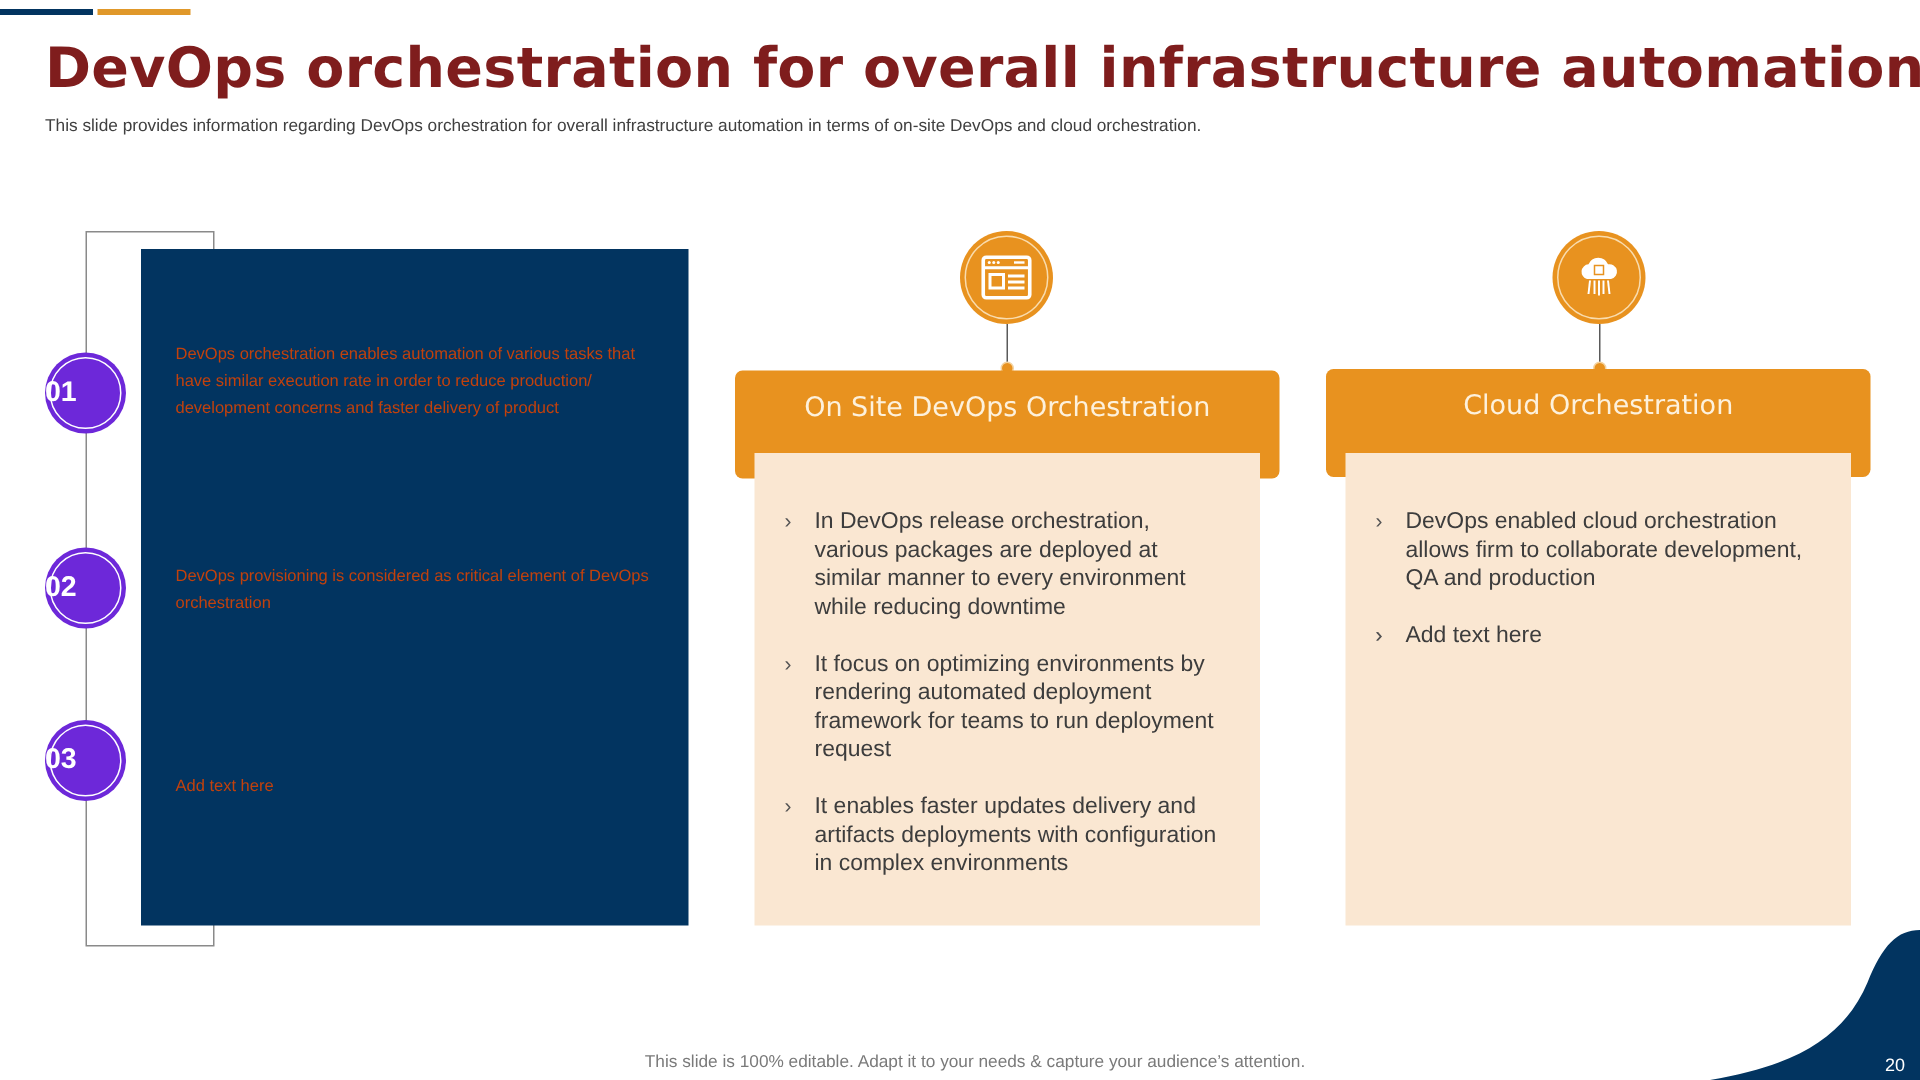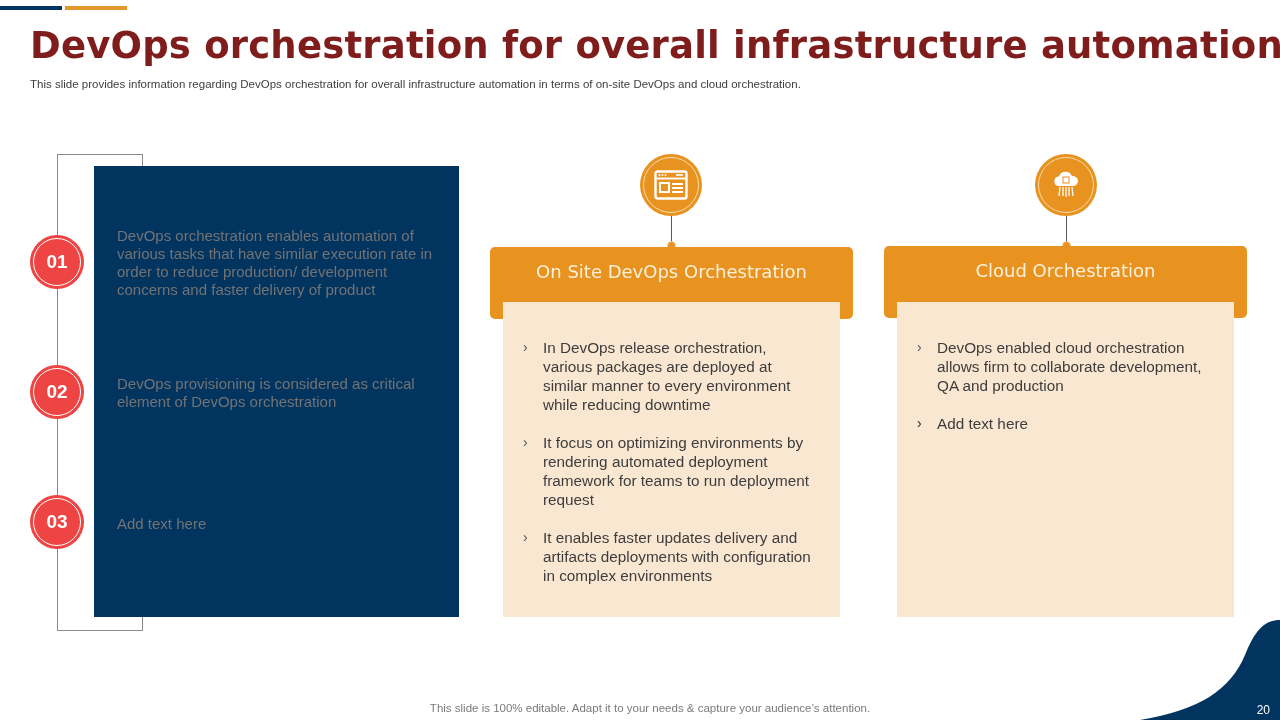--- a/index.html
+++ b/index.html
@@ -8,24 +8,24 @@
 
     .top-bar-navy { position: absolute; left: 0; top: 6px; width: 62px; height: 4px; background: #023460; }
     .top-bar-gold { position: absolute; left: 65px; top: 6px; width: 62px; height: 4px; background: #e0982a; }
 
     .title { position: absolute; left: 30px; top: 24px; font-family: "DejaVu Sans", sans-serif; font-weight: 700; font-size: 37px; color: #7f1d1d; letter-spacing: 0.2px; white-space: nowrap; }
     .subtitle { position: absolute; left: 30px; top: 78px; font-size: 11.5px; color: #404040; white-space: nowrap; text-align: center; }
 
     
     .bracket { position: absolute; left: 57px; top: 154px; width: 86px; height: 477px; border: 1.3px solid #8a8a8a; border-left-width: 1.3px; }
     .navy-panel { position: absolute; left: 94px; top: 166px; width: 365px; height: 451px; background: #023460; }
-    .num-circle { position: absolute; left: 30px; width: 54px; height: 54px; border-radius: 50%; background: #ef4444; display: flex; align-items: center; justify-content: center; }
+    .num-circle { position: absolute; left: 30px; width: 54px; height: 54px; border-radius: 50%; background: #6d28d9; display: flex; align-items: center; }
     .num-circle::after { content: ""; position: absolute; left: 3px; top: 3px; right: 3px; bottom: 3px; border-radius: 50%; border: 1.3px solid #ffffff; }
     .num-circle span { color: #fff; font-weight: bold; font-size: 19px; position: relative; z-index: 1; }
-    .panel-text { position: absolute; left: 117px; width: 320px; color: #737373; font-size: 15px; line-height: 18px; }
+    .panel-text { position: absolute; left: 117px; width: 320px; color: #c2410c; font-size: 11px; line-height: 18px; }
 
     
     .icon-circle { position: absolute; width: 62px; height: 62px; border-radius: 50%; background: #e8921f; display: flex; align-items: center; justify-content: center; }
     .icon-circle::after { content: ""; position: absolute; left: 3px; top: 3px; right: 3px; bottom: 3px; border-radius: 50%; border: 1.3px solid #f9dcae; }
     .connector { position: absolute; width: 1.3px; background: #5a5a5a; }
     .dot { position: absolute; width: 9px; height: 9px; border-radius: 50%; background: #e8921f; border: 1.3px solid #f4d3a0; }
     .card-header { position: absolute; width: 363px; height: 72px; background: #e8921f; border-radius: 5px; }
     .card-title { position: absolute; left: 0; right: 0; top: 14px; text-align: center; color: #fdf1dc; font-family: "DejaVu Sans", sans-serif; font-weight: normal; font-size: 18px; }
     .card-body { position: absolute; width: 337px; background: #fae7d2; }
     .bullets { position: absolute; left: 20px; top: 36px; right: 20px; list-style: none; }
@@ -51,21 +51,21 @@
 <div class="num-circle" style="top:235px;">
   <span>01</span>
 </div>
 <div class="panel-text" style="top:227px;">DevOps orchestration enables automation of various tasks that have similar execution rate in order to reduce production/ development concerns and faster delivery of product</div>
 
 <div class="num-circle" style="top:365px;">
   <span>02</span>
 </div>
 <div class="panel-text" style="top:375px;">DevOps provisioning is considered as critical element of DevOps orchestration</div>
 
-<div class="num-circle" style="top:495px;">
+<div class="num-circle" style="top:480px;">
   <span>03</span>
 </div>
 <div class="panel-text" style="top:515px;">Add text here</div>
 
 <div class="icon-circle" style="left:640px; top:154px;">
   <svg width="34" height="30" viewBox="0 0 34 30" style="position:relative;z-index:1">
     <rect x="1.5" y="1.5" width="31" height="27" rx="2" fill="none" stroke="#fff" stroke-width="2.4"></rect>
     <line x1="1.5" y1="8.5" x2="32.5" y2="8.5" stroke="#fff" stroke-width="2"></line>
     <circle cx="5.5" cy="5" r="1" fill="#fff"></circle>
       <circle cx="8.5" cy="5" r="1" fill="#fff"></circle>

